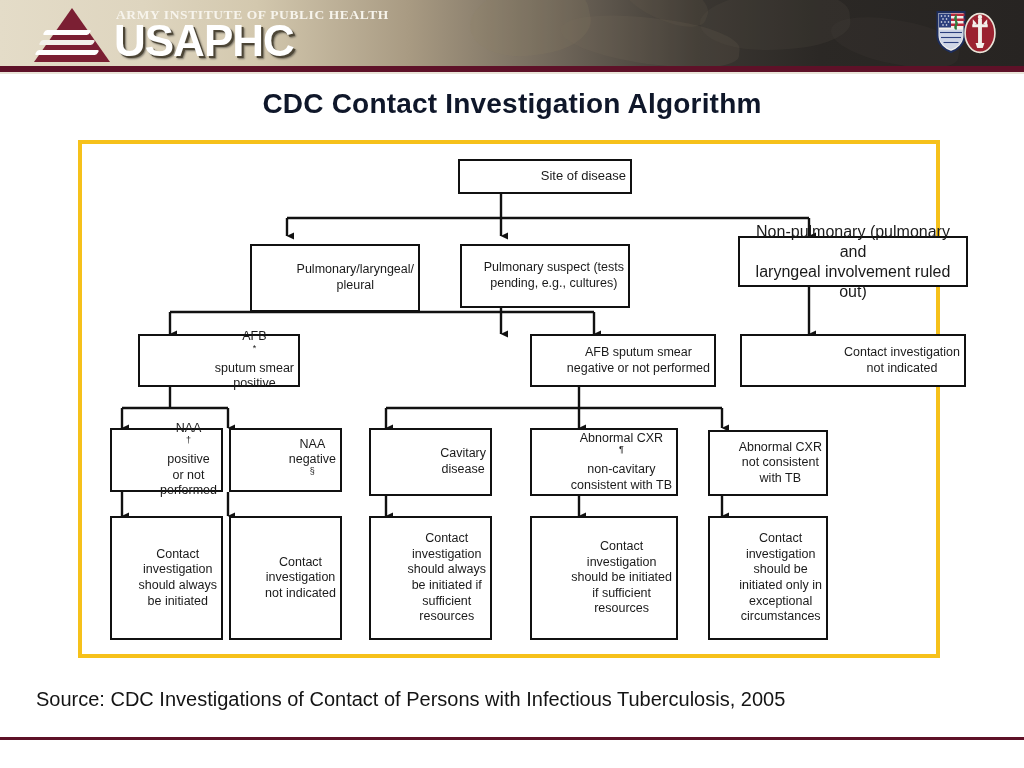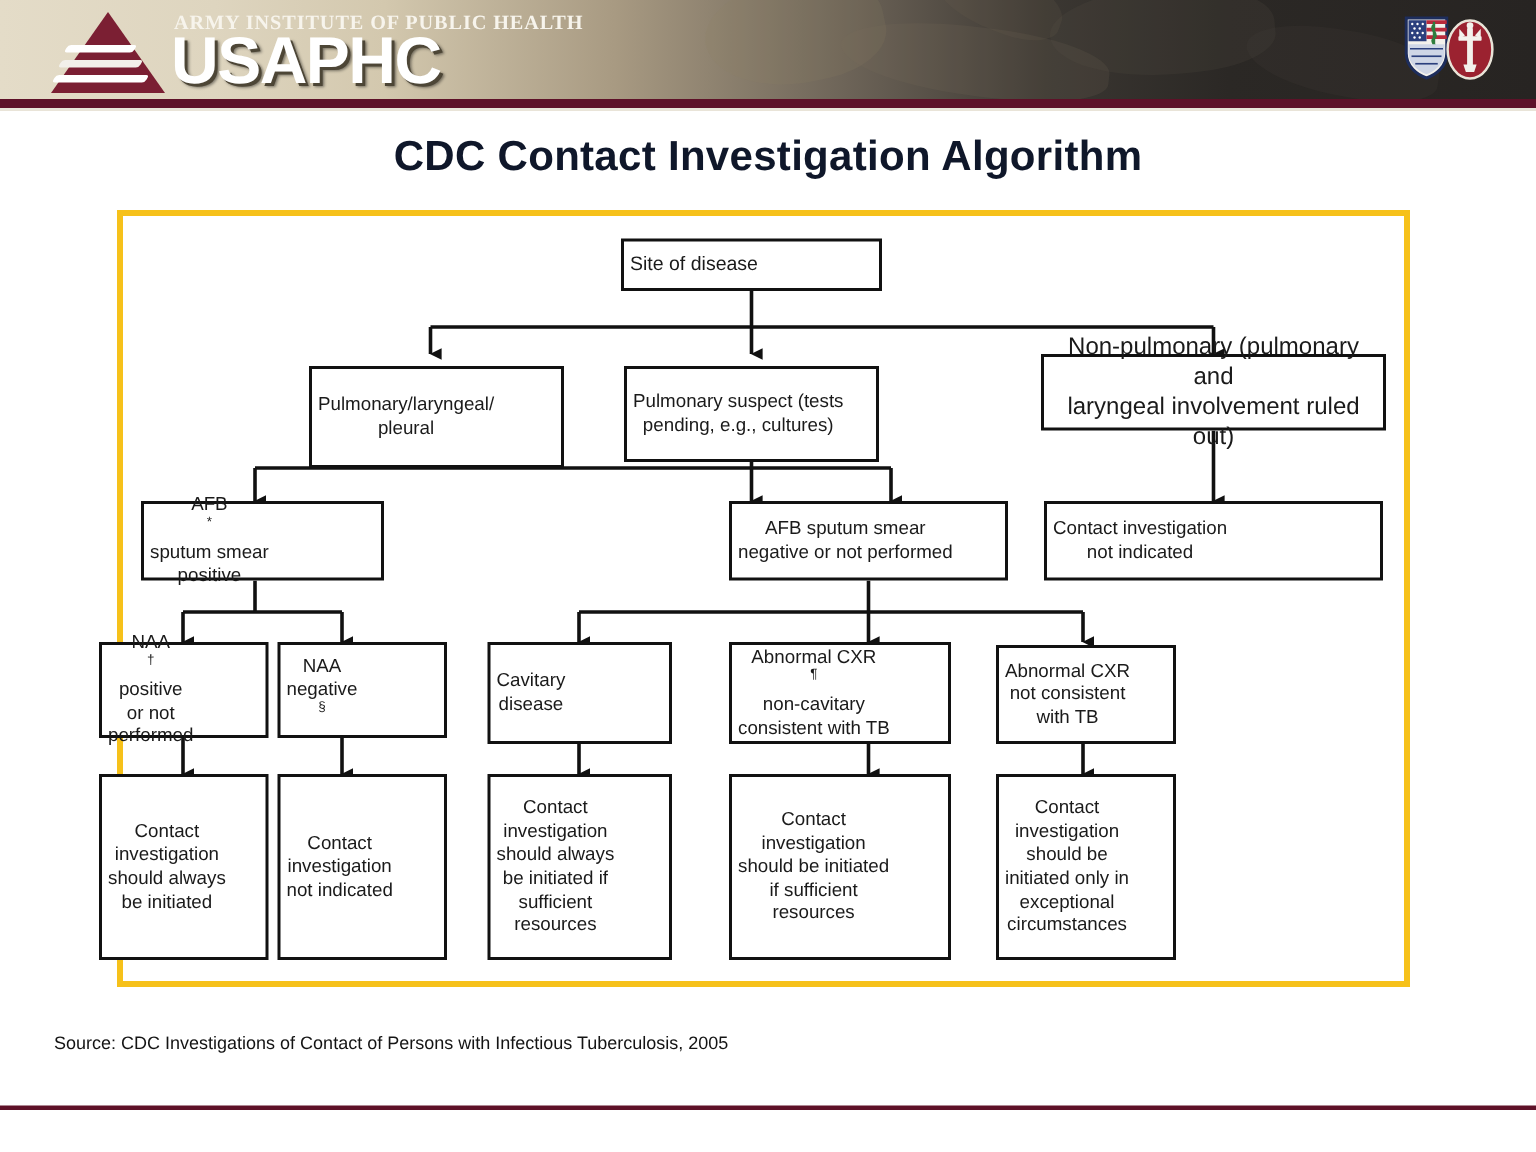--- a/index.html
+++ b/index.html
@@ -80,36 +80,37 @@
     position:absolute; left:78px; top:140px; width:862px; height:518px;
     border:4px solid #f6c11a; background:#ffffff;
   }
   .canvas { position:absolute; left:0; top:0; width:100%; height:100%; }
 
   
   .node {
     position:absolute;
     border:2px solid #111;
     background:#fff;
-    display:flex; align-items:center; justify-content:flex-start;
+    display:flex; align-items:center; justify-content:flex-end;
     text-align:center;
     font-family:"Liberation Sans", sans-serif;
     color:#1a1a1a;
     line-height:1.25;
     padding:2px 4px;
     z-index:3;
+    margin-left:44px;
   }
   .node span { display:block; }
   sup { font-size:.72em; line-height:0; vertical-align:super; }
 
   
   .source {
     position:absolute; left:36px; top:688px;
     font-family:"Liberation Sans", sans-serif;
-    font-size:12px; color:#141414;
+    font-size:20px; color:#141414;
   }
   .footer-rule {
     position:absolute; left:0; top:737px; width:1024px; height:3px; background:#5e1128;
   }
   .footer-rule2 {
     position:absolute; left:0; top:740px; width:1024px; height:28px; background:#ffffff;
   }
 </style>
 </head>
 <body>

